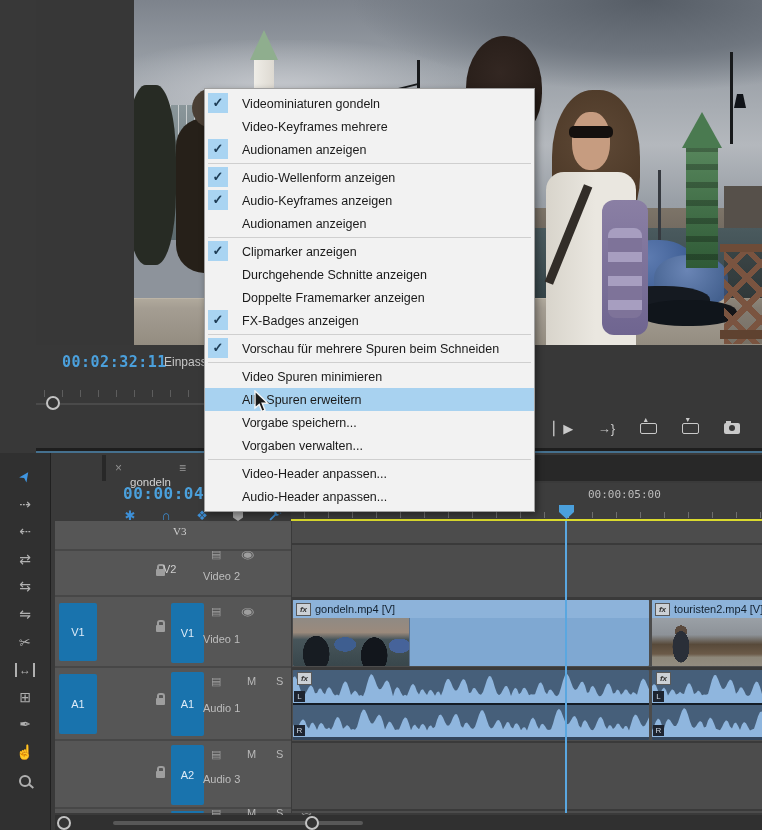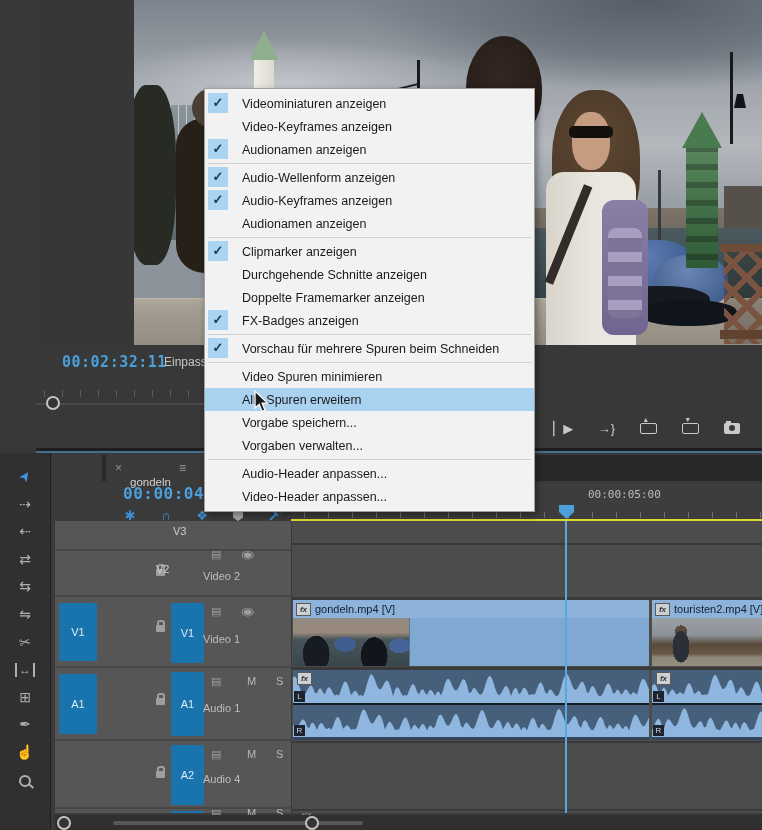--- a/index.html
+++ b/index.html
@@ -248,29 +248,29 @@
       <div id="ruler">
         <div class="ticks"></div>
         <div class="abs" style="left:277px;bottom:1px;width:1px;height:12px;background:#999;"></div>
         <span class="label">00:00:05:00</span>
       </div>
       <div id="yellowbar"></div>
       <div id="ph-head"></div>
 
       <div id="head-zone">
 
-        <div class="hrow" style="top:0;height:30px;">
+        <div class="hrow" style="top:0;height:30px;font-family:Liberation Serif, serif;">
           <span class="tlabel" style="left:118px;top:4px;color:#cfcfcf;">V3</span>
         </div>
 
         <div class="hrow" style="top:22px;height:54px;">
           <span class="ticn" style="left:156px;top:5px;">▤</span>
           <span class="ticn" style="left:188px;top:5px;"><span class="eye">◉</span></span>
           <span class="lock" style="left:101px;top:26px;"></span>
-          <span class="tlabel" style="left:101px;top:20px;color:#cfcfcf;">V2</span>
+          <span class="tlabel" style="left:108px;top:20px;color:#cfcfcf;">V2</span>
           <span class="tname" style="left:148px;top:27px;">Video 2</span>
         </div>
 
         <div class="hrow" style="top:76px;height:71px;">
           <div class="tbtn-blue" style="left:4px;top:6px;width:38px;height:58px;">V1</div>
           <span class="lock" style="left:101px;top:28px;"></span>
           <div class="tbtn-blue" style="left:116px;top:6px;width:33px;height:60px;">V1</div>
           <span class="ticn" style="left:156px;top:8px;">▤</span>
           <span class="ticn" style="left:188px;top:8px;"><span class="eye">◉</span></span>
           <span class="tname" style="left:148px;top:36px;">Video 1</span>
@@ -287,21 +287,21 @@
           <span class="tname" style="left:148px;top:34px;">Audio 1</span>
         </div>
 
         <div class="hrow" style="top:220px;height:68px;">
           <span class="lock" style="left:101px;top:30px;"></span>
           <div class="tbtn-blue" style="left:116px;top:4px;width:33px;height:60px;">A2</div>
           <span class="ticn" style="left:156px;top:7px;">▤</span>
           <span class="mletter" style="left:192px;top:7px;">M</span>
           <span class="mletter" style="left:221px;top:7px;">S</span>
           <span class="mic" style="left:249px;top:6px;"></span>
-          <span class="tname" style="left:148px;top:32px;">Audio 4</span>
+          <span class="tname" style="left:148px;top:32px;">Audio 3</span>
         </div>
 
         <div class="hrow" style="top:288px;height:4px;border:none;">
           <div class="tbtn-blue" style="left:116px;top:2px;width:33px;height:2px;"></div>
           <span class="ticn" style="left:156px;top:-2px;">▤</span>
           <span class="mletter" style="left:192px;top:-2px;">M</span>
           <span class="mletter" style="left:221px;top:-2px;">S</span>
           <span class="mic" style="left:249px;top:-3px;"></span>
         </div>
       </div>
@@ -371,25 +371,25 @@
         <div id="hrange"></div>
         <div class="ring" style="left:2px;top:1px;"></div>
         <div class="ring" style="left:250px;top:1px;"></div>
       </div>
     </div>
   </div>
 
   <div id="ctxmenu">
       <div class="menu-item">
         <span class="mcheck on">✓</span>
-        <span class="mlabel">Videominiaturen anzeigen</span>
-      </div>
-      <div class="menu-item">
-        <span class="mcheck"></span>
-        <span class="mlabel">Video-Keyframes anzeigen</span>
+        <span class="mlabel">Videominiaturen gondeln</span>
+      </div>
+      <div class="menu-item">
+        <span class="mcheck"></span>
+        <span class="mlabel">Video-Keyframes mehrere</span>
       </div>
       <div class="menu-item">
         <span class="mcheck on">✓</span>
         <span class="mlabel">Audionamen anzeigen</span>
       </div>
       <div class="menu-sep"></div>
       <div class="menu-item">
         <span class="mcheck on">✓</span>
         <span class="mlabel">Audio-Wellenform anzeigen</span>
       </div>
@@ -436,24 +436,24 @@
         <span class="mcheck"></span>
         <span class="mlabel">Vorgabe speichern...</span>
       </div>
       <div class="menu-item">
         <span class="mcheck"></span>
         <span class="mlabel">Vorgaben verwalten...</span>
       </div>
       <div class="menu-sep"></div>
       <div class="menu-item">
         <span class="mcheck"></span>
+        <span class="mlabel">Video-Header anpassen...</span>
+      </div>
+      <div class="menu-item">
+        <span class="mcheck"></span>
         <span class="mlabel">Audio-Header anpassen...</span>
-      </div>
-      <div class="menu-item">
-        <span class="mcheck"></span>
-        <span class="mlabel">Video-Header anpassen...</span>
       </div>
     </div>
 
   <svg id="cursor" width="16" height="24" viewBox="0 0 16 24">
     <path d="M1,1 L1,18 L5.2,14.4 L8,21.5 L11,20.2 L8.2,13.2 L13.5,13 Z" fill="#1a1a1a" stroke="#f4f4f4" stroke-width="1.4"></path>
   </svg>
 </div>
 
 </body></html>

